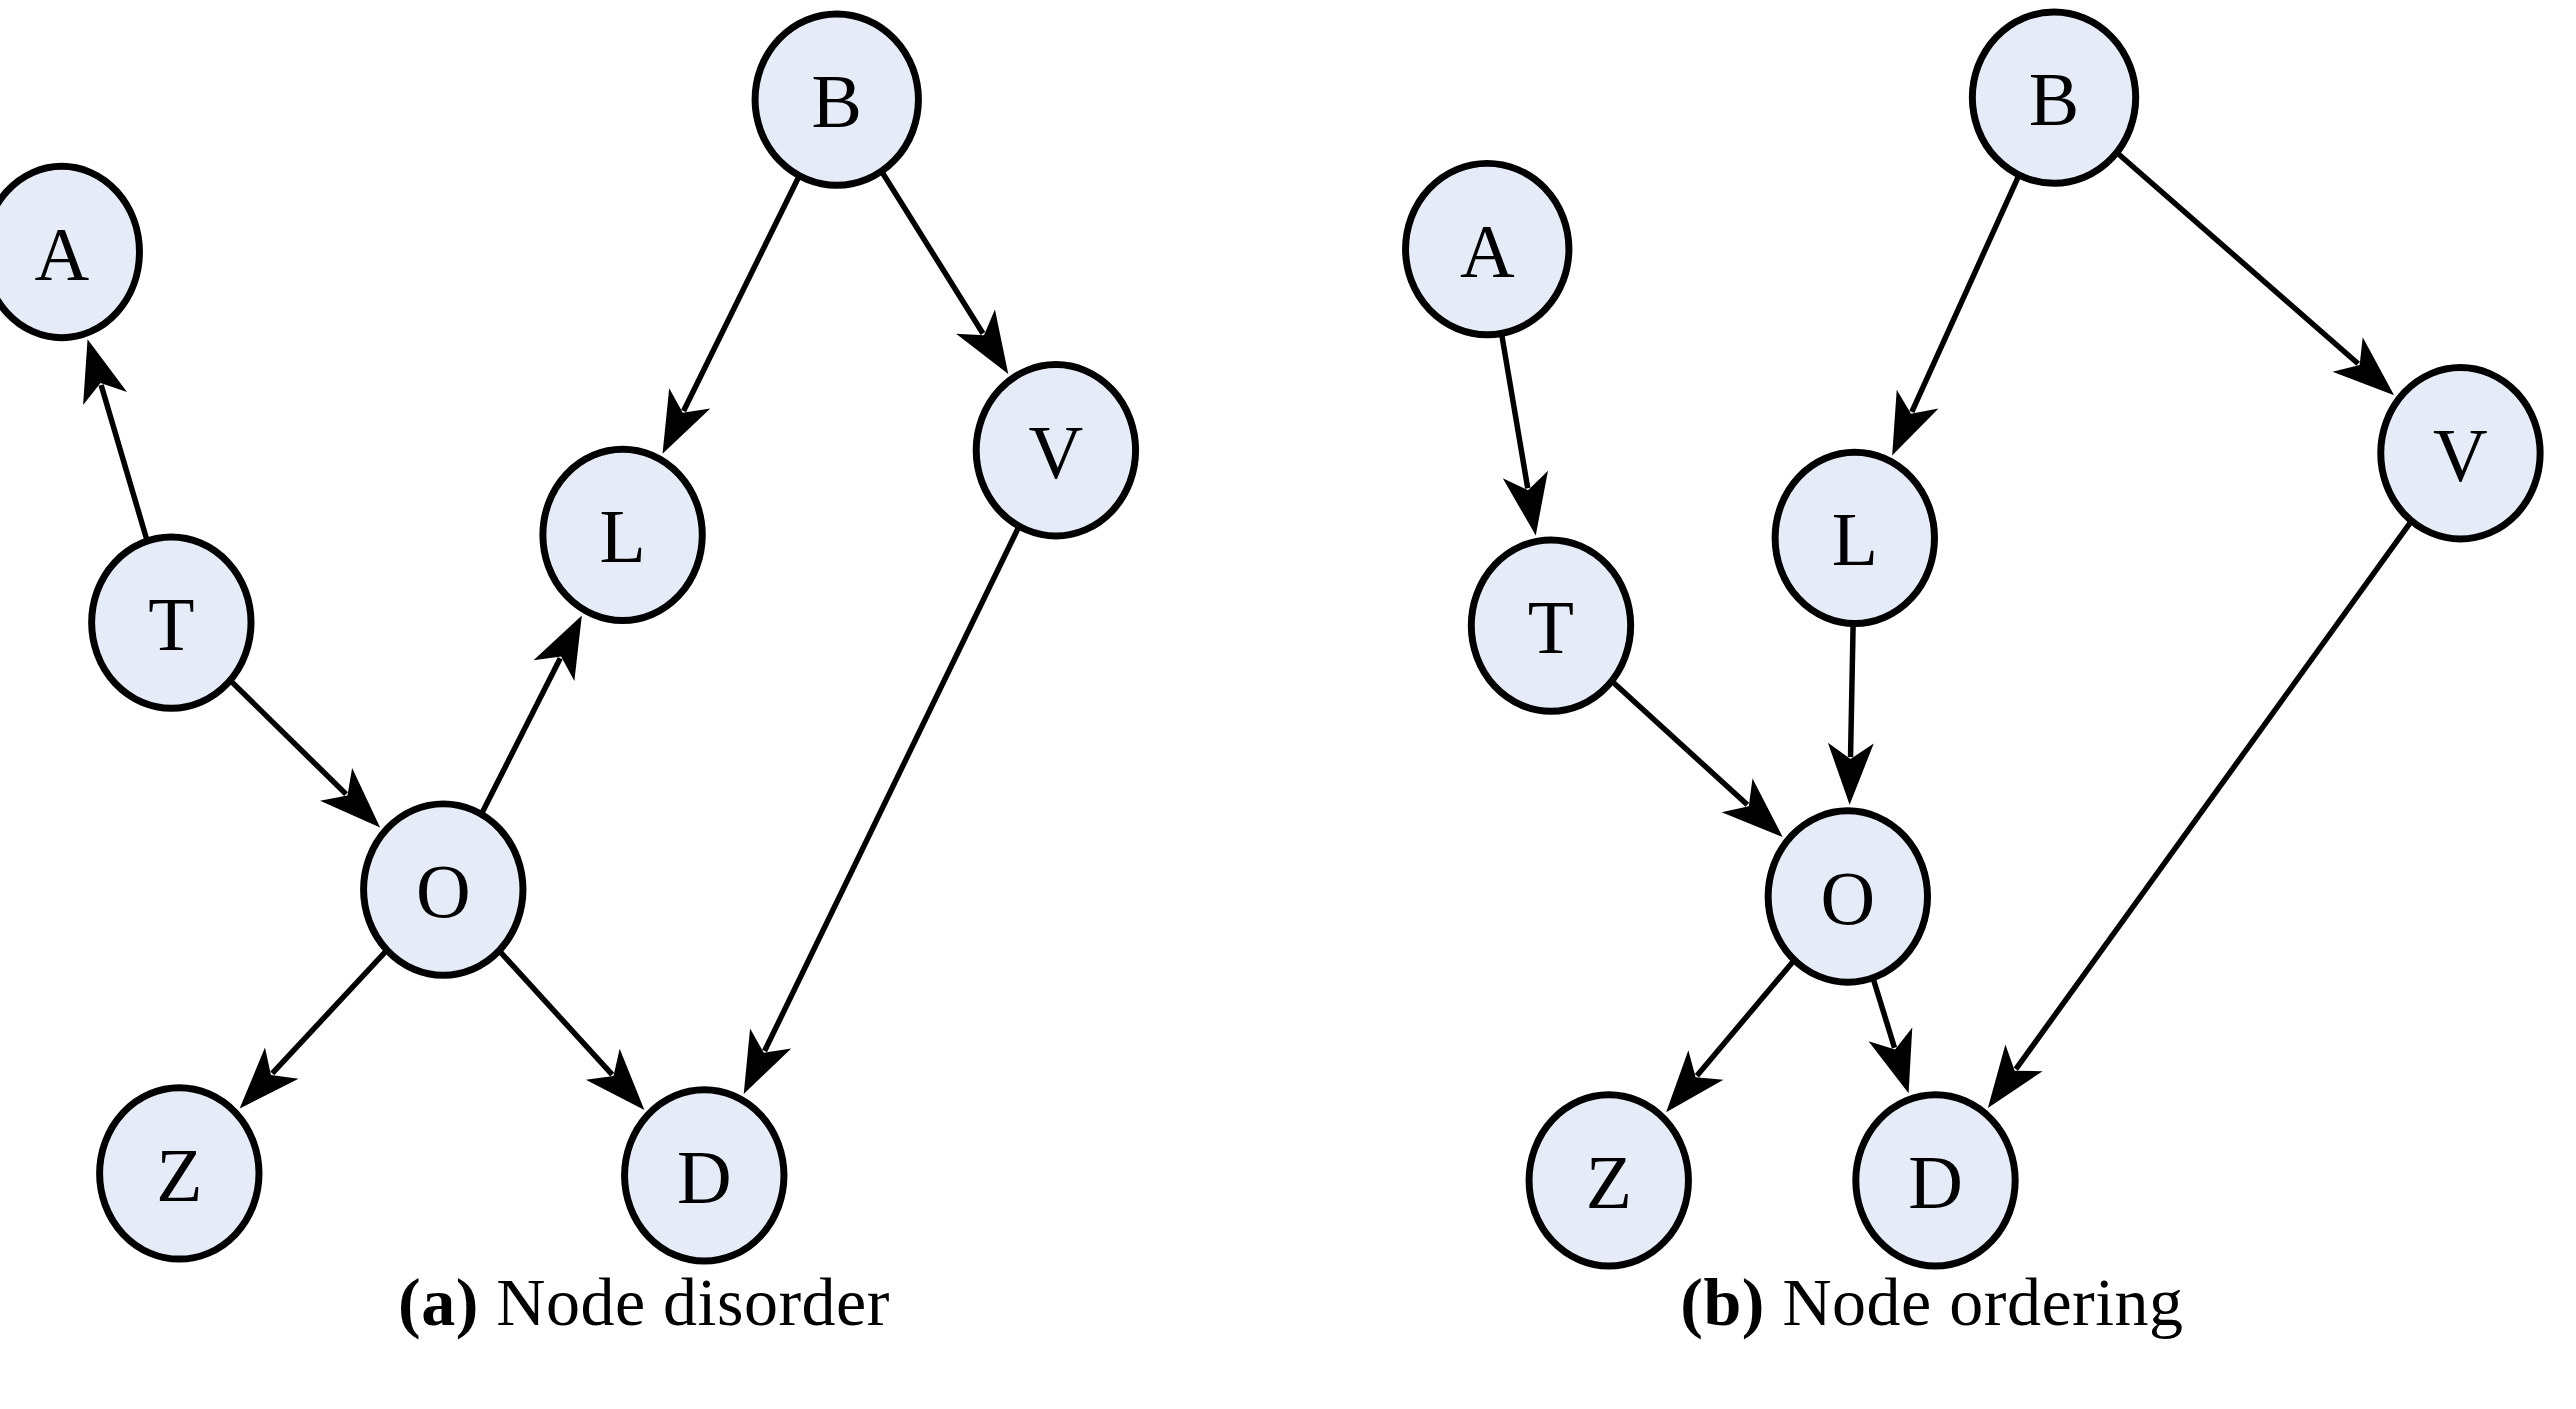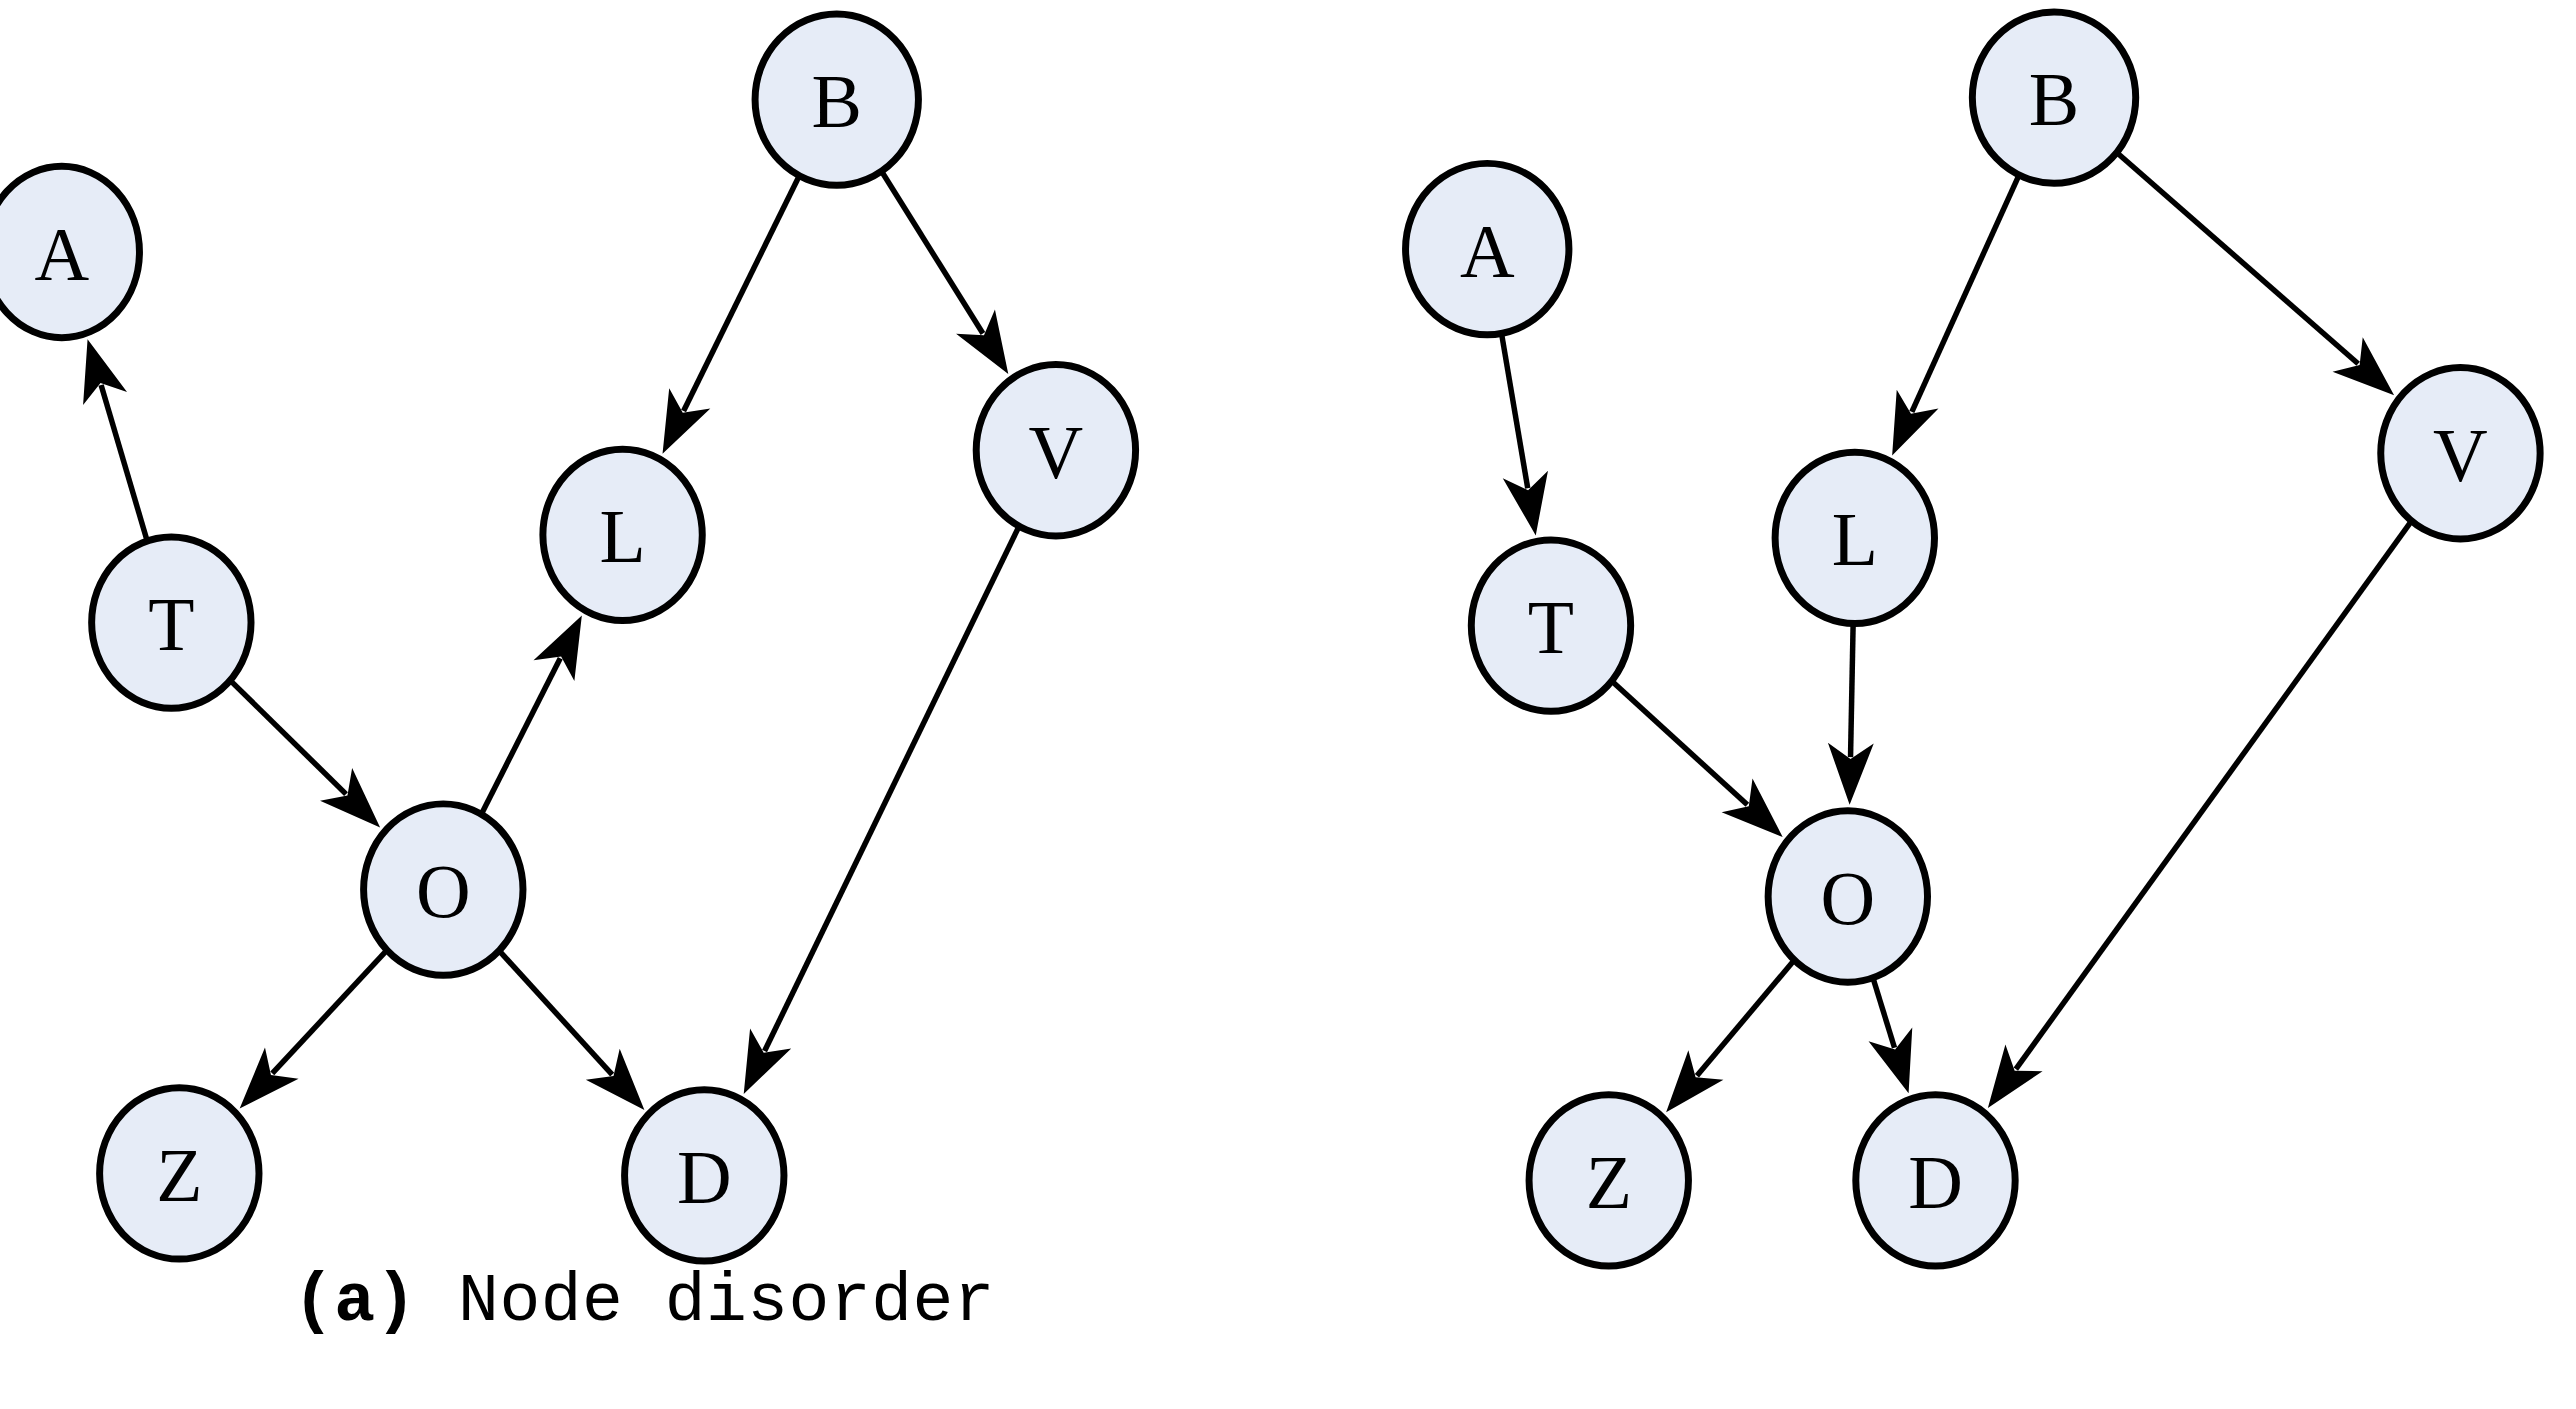--- a/index.html
+++ b/index.html
@@ -55,21 +55,21 @@
   .edge-head {
     fill: #000000;
     stroke: none;
   }
   .caption {
     position: absolute;
     left: 0;
     top: 1263px;
     width: 1288px;
     text-align: center;
-    font-family: Liberation Mono, monospace;
+    font-family: Liberation Serif, serif;
     font-size: 68px;
     color: #000000;
     white-space: nowrap;
     letter-spacing: 0.5px;
   }
   .caption .tag { font-weight: bold; }
 </style>
 </head>
 <body>
 
@@ -215,16 +215,19 @@
           <g>
             <ellipse cx="322" cy="1185" rx="80" ry="86" class="node-ellipse"></ellipse>
             <text x="322" y="1187" class="node-label">Z</text>
           </g>
           <g>
             <ellipse cx="650" cy="1185" rx="80" ry="86" class="node-ellipse"></ellipse>
             <text x="650" y="1187" class="node-label">D</text>
           </g>
         </g>
       </svg>
+    <div class="caption">
+      <span class="tag">(b)</span><span> Node ordering</span>
+    </div>
   </div>
 
 </div>
 
 
 </body></html>

